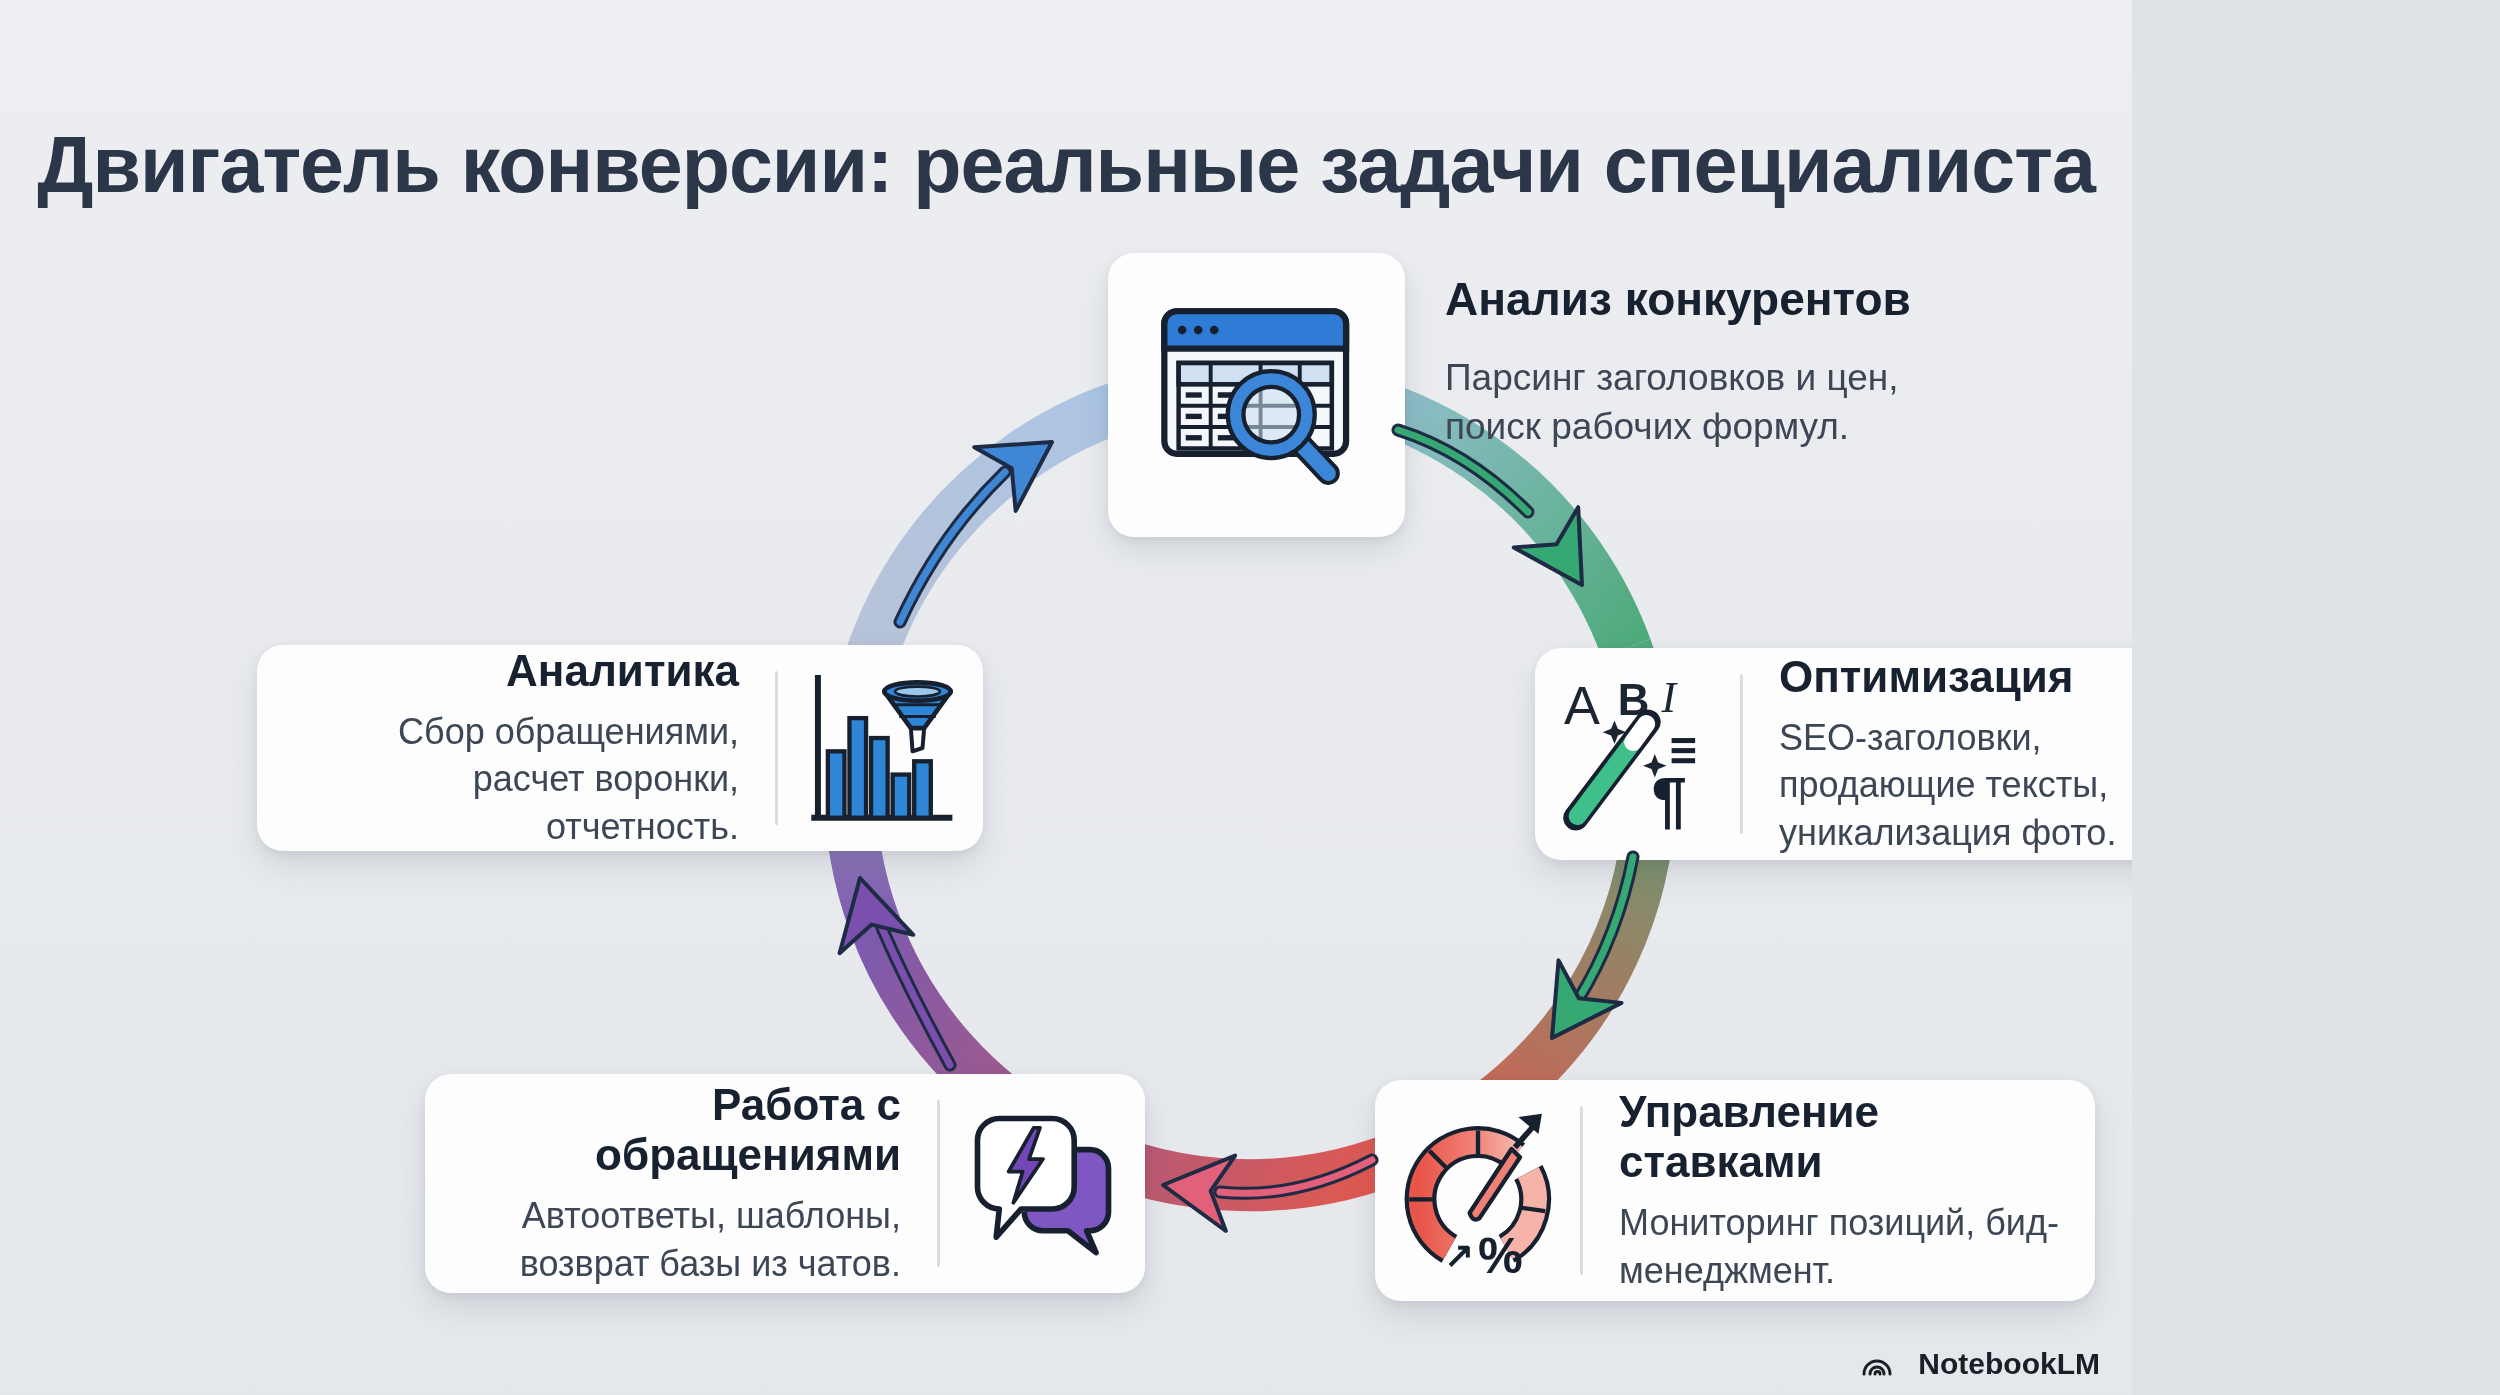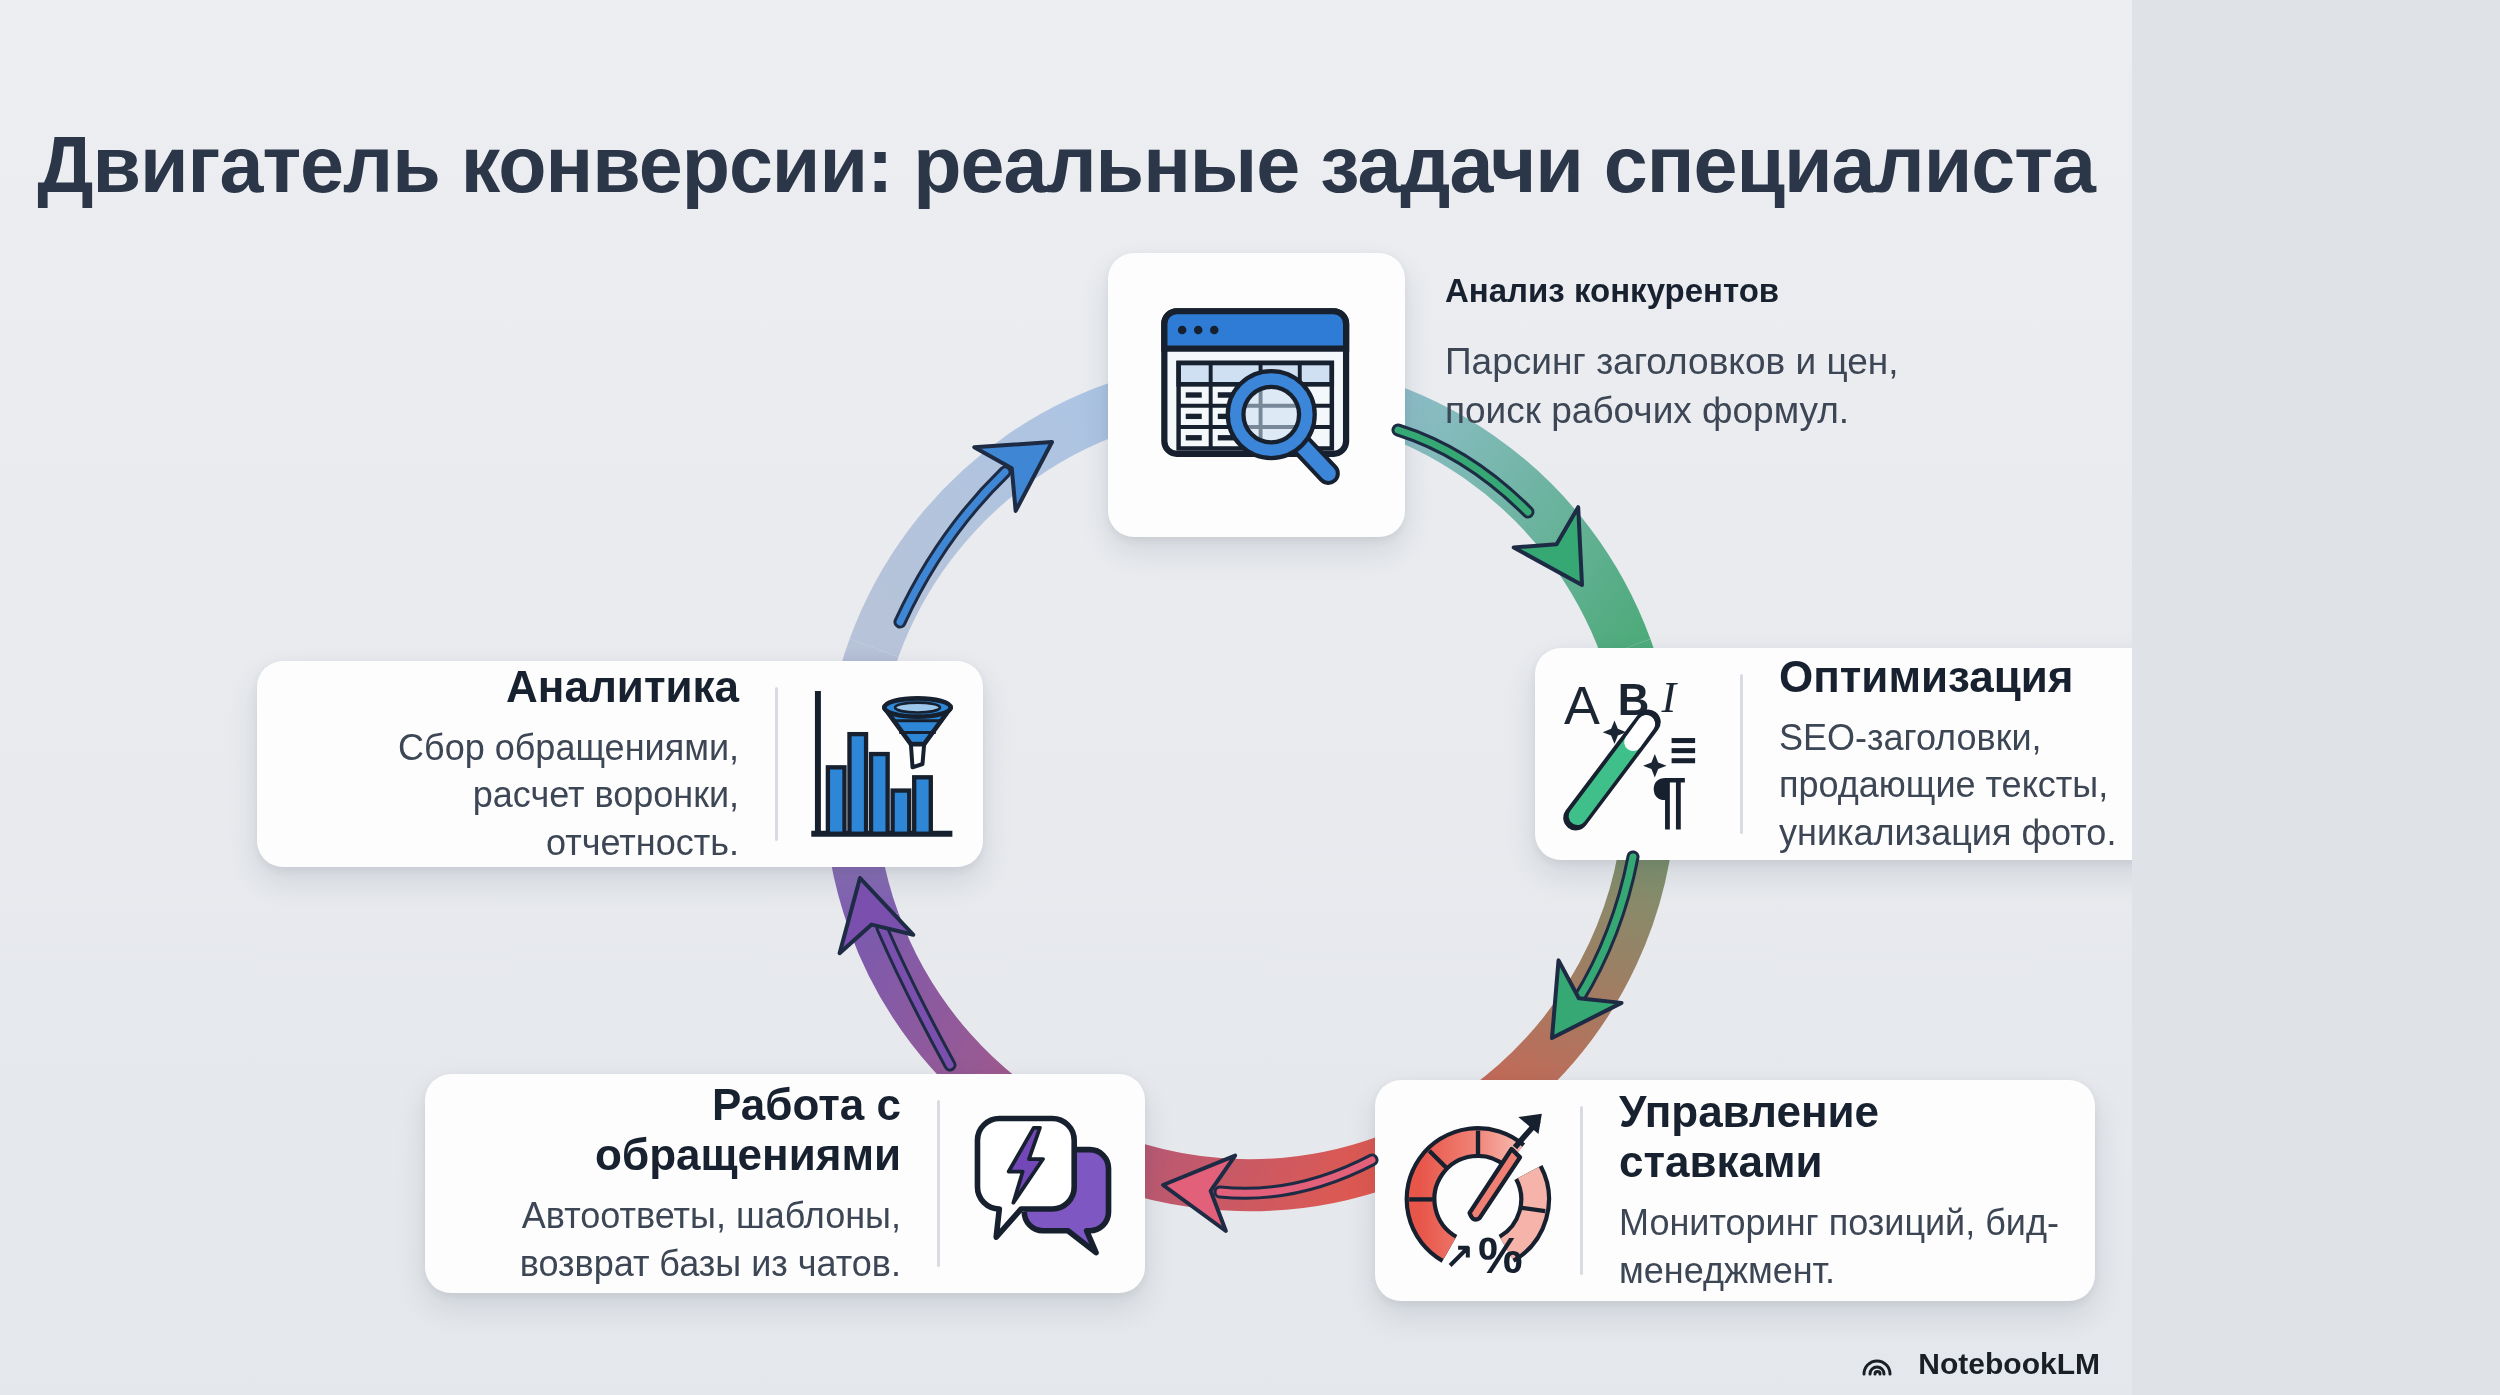--- a/index.html
+++ b/index.html
@@ -43,27 +43,27 @@
   }
   .card-text{flex:1;padding:0 30px 0 36px;}
   .card-text.align-right{text-align:right;padding:0 36px 0 30px;}
   .card-title{margin:0;font-size:44px;font-weight:700;color:#18212f;}
   .card-desc{margin:12px 0 0 0;font-size:36px;line-height:1.32;color:#3d4655;}
 
   .card-analysis{left:1108px;top:253px;width:297px;height:284px;justify-content:center;}
   .analysis-text{
     position:absolute;z-index:2;left:1445px;top:272px;width:540px;
   }
-  .analysis-text .card-title{font-size:33px;}
+  .analysis-text .card-title{font-size:46px;}
   .analysis-text .card-desc{margin-top:28px;font-size:37px;}
 
   .card-optimization{left:1535px;top:648px;width:706px;height:212px;}
   .card-bids{left:1375px;top:1080px;width:720px;height:221px;}
   .card-requests{left:425px;top:1074px;width:720px;height:219px;}
-  .card-analytics{left:257px;top:661px;width:726px;height:206px;}
+  .card-analytics{left:257px;top:645px;width:726px;height:206px;}
 
   .footer-brand{
     position:absolute;z-index:4;right:32px;bottom:14px;
     display:flex;align-items:center;gap:24px;
     font-size:30px;font-weight:700;color:#1a1f26;
   }
 </style>
 </head>
 <body>
 

